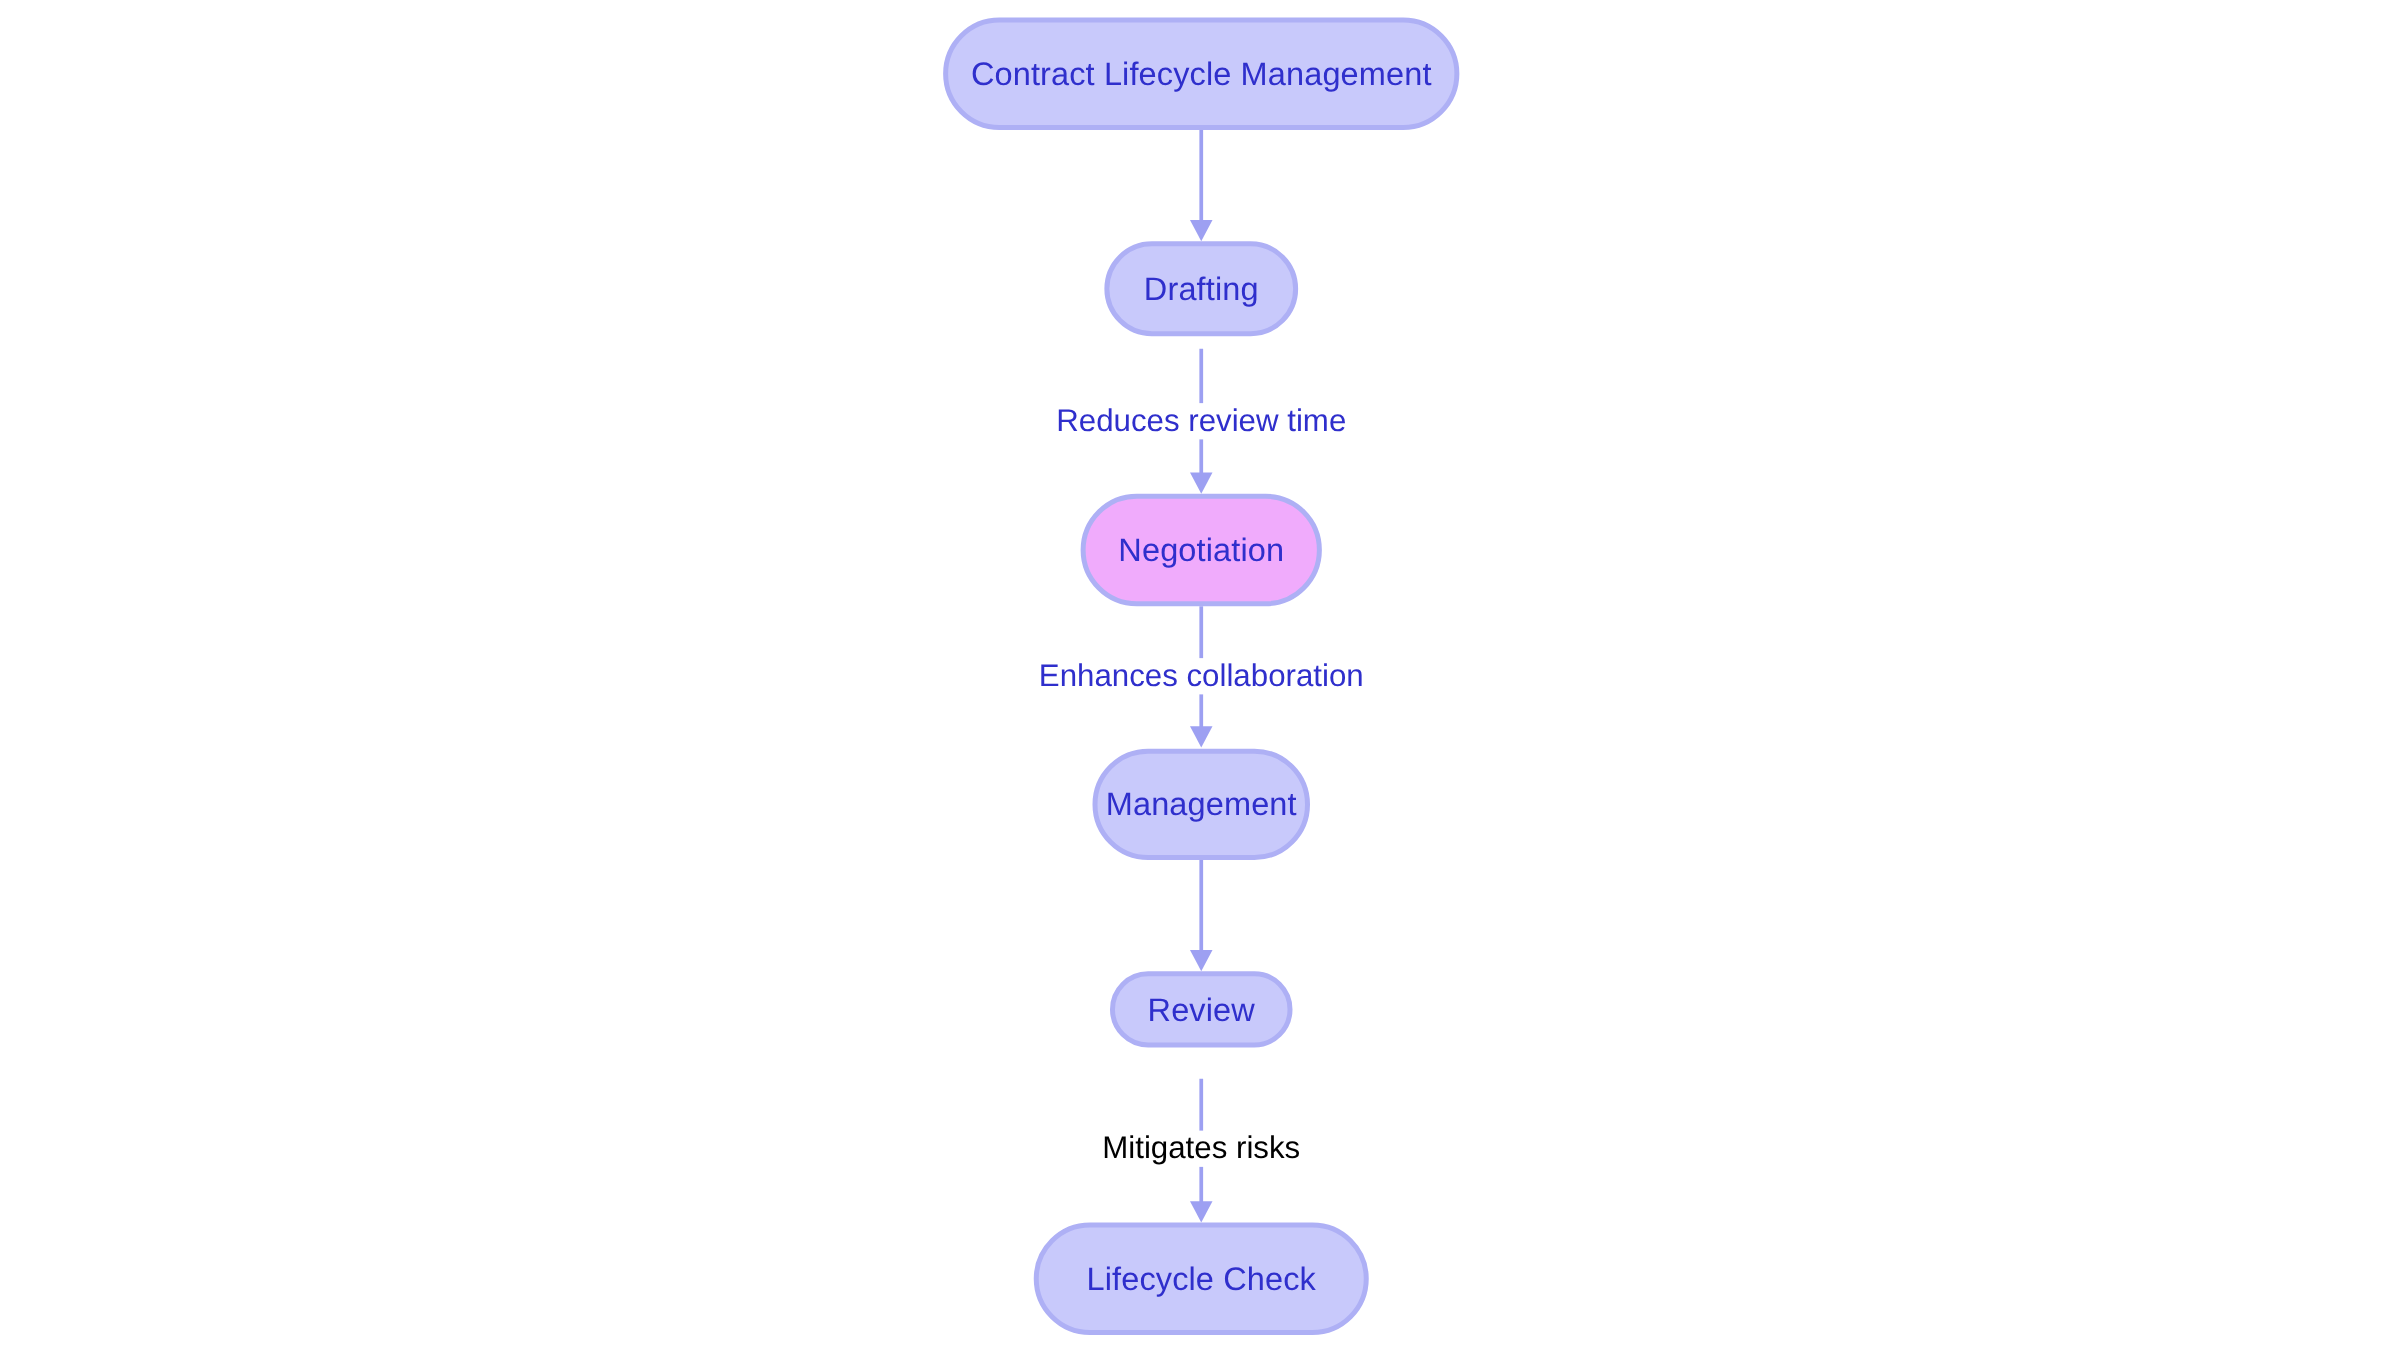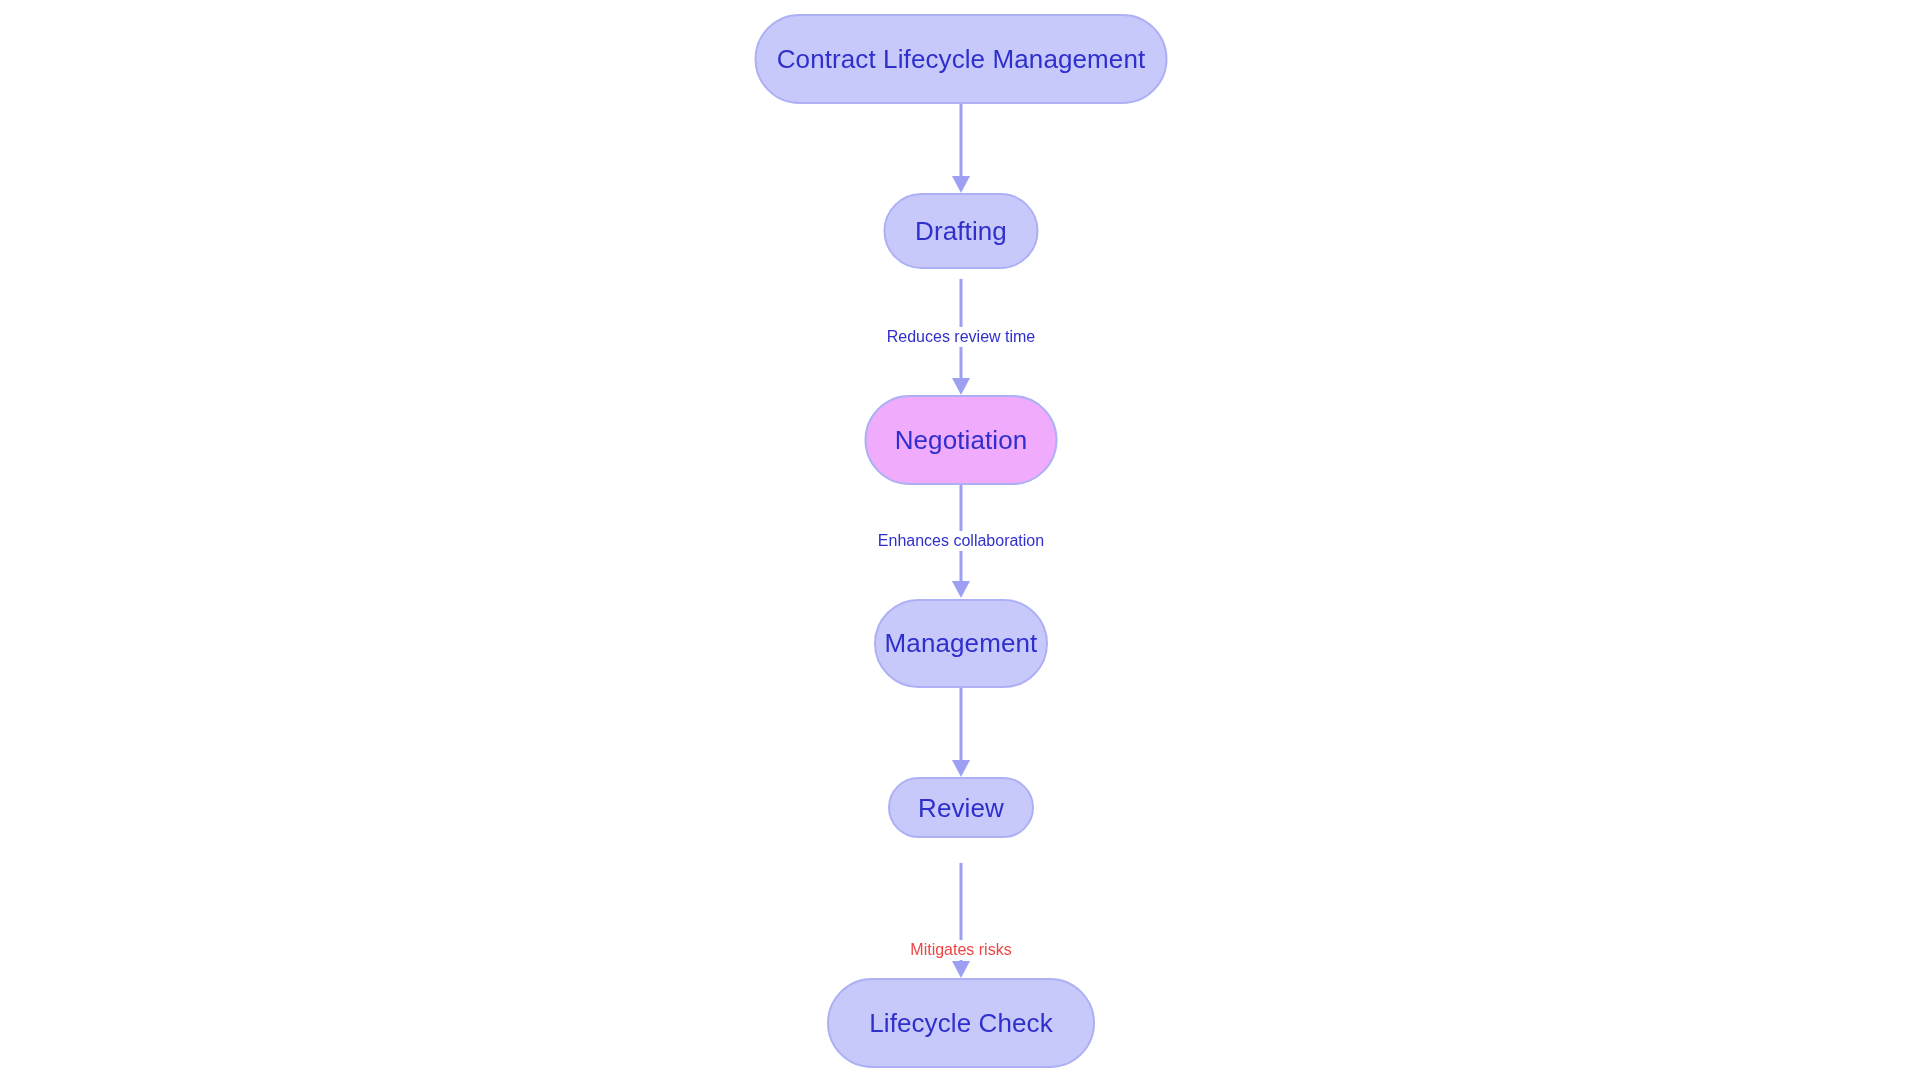--- a/index.html
+++ b/index.html
@@ -33,41 +33,41 @@
   }
 
   
   .node {
     position: absolute;
     box-sizing: border-box;
     display: flex;
     align-items: center;
     justify-content: center;
     background: #c8c9fb;
-    border: 2px solid #4d7c0f;
+    border: 4px solid #4d7c0f;
     border-radius: 999px;
     z-index: 2;
     transform: translateX(-50%);
   }
   .node-label {
     color: #2f2fcc;
     font-size: 26px;
     font-weight: 400;
     line-height: 1;
     white-space: nowrap;
     letter-spacing: 0.1px;
   }
 
   
   .edge-label {
     position: absolute;
     z-index: 3;
     transform: translate(-50%, -50%);
     color: #2f2fcc;
-    font-size: 16px;
+    font-size: 25px;
     line-height: 1;
     white-space: nowrap;
     background: #ffffff;
     padding: 2px 6px;
   }
 </style>
 </head>
 <body style="background: rgb(255, 255, 255);">
 
 <div id="flow-canvas" style="background: rgb(255, 255, 255);">
@@ -114,15 +114,15 @@
   <div class="node" style="left: 961px; top: 777px; width: 146px; height: 61px; background: rgb(200, 201, 251); border-color: rgb(174, 176, 245);">
     <span class="node-label" style="color: rgb(47, 47, 204);">Review</span>
   </div>
 
   <div class="node" style="left: 961px; top: 978px; width: 268px; height: 90px; background: rgb(200, 201, 251); border-color: rgb(174, 176, 245);">
     <span class="node-label" style="color: rgb(47, 47, 204);">Lifecycle Check</span>
   </div>
 
   <div class="edge-label" style="left: 961px; top: 337px; color: rgb(47, 47, 204); background: rgb(255, 255, 255);">Reduces review time</div>
   <div class="edge-label" style="left: 961px; top: 541px; color: rgb(47, 47, 204); background: rgb(255, 255, 255);">Enhances collaboration</div>
-  <div class="edge-label" style="left: 961px; top: 950px; color: #ef4444; background: rgb(255, 255, 255);">Mitigates risks</div>
+  <div class="edge-label" style="left: 961px; top: 919px; color: #000000; background: rgb(255, 255, 255);">Mitigates risks</div>
 
 </div>
 
 </body></html>

